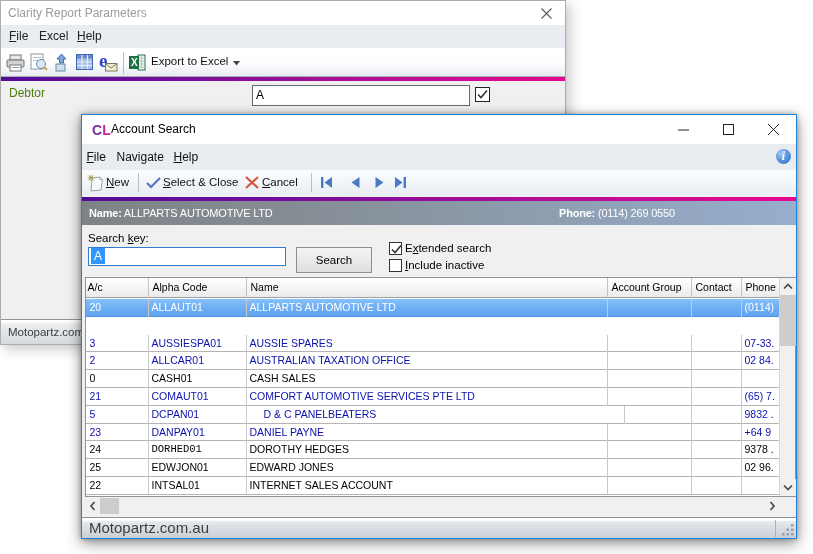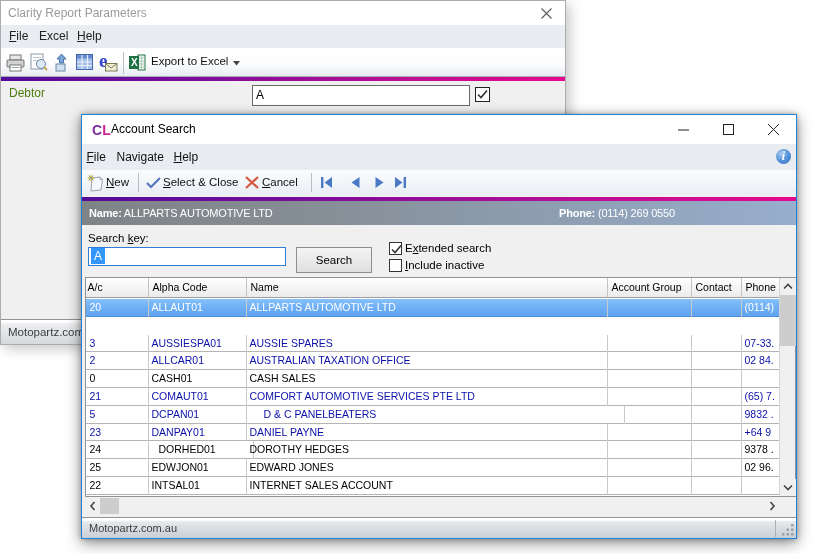--- a/index.html
+++ b/index.html
@@ -89,21 +89,21 @@
   border-left:1px solid #d5d5d5; }
 #vsb .btn { position:absolute; left:0; width:16px; height:17px; background:#f0f0f0;
   text-align:center; color:#555; }
 #vthumb { position:absolute; left:0; top:17px; width:16px; height:51px; background:#cdcdcd; }
 
 #hsb { position:absolute; left:2.5px; top:383px; width:695px; height:16px; background:#f0f0f0; }
 #hsb .btn { position:absolute; top:0; width:16px; height:16px; color:#555; text-align:center; }
 #hthumb { position:absolute; left:15px; top:0; width:19px; height:16px; background:#cdcdcd; }
 #fg-status { position:absolute; left:0; bottom:0; width:100%; height:21px;
   border-top:1px solid #8d949c; background:linear-gradient(#ffffff 0px, #ffffff 2px, #e4e8eb 4px, #c9cfd6 100%);
-  font-size:11px; color:#3c3c3c; line-height:20px; padding-left:7px; }
+  font-size:15px; color:#3c3c3c; line-height:20px; padding-left:7px; }
 #fg-status .vline { position:absolute; right:20px; top:2px; width:1px; height:17px; background:#ffffff;
   border-left:1px solid #aab0b7; }
 </style>
 </head>
 <body>
 
 <div id="bgwin">
   <div id="bg-title">Clarity Report Parameters
     <div id="bg-close"><svg width="11" height="11" viewBox="0 0 11 11" style="margin-top:7px">
       <path d="M0.5 0.5 L10.5 10.5 M10.5 0.5 L0.5 10.5" stroke="#5a5a5a" stroke-width="1.1"></path>
@@ -307,21 +307,21 @@
     <div class="row " style="top:145.60000000000002px">
       <div class="cell num" style="left:0;width:63px;">23</div>
       <div class="cell" style="left:63px;width:98px;">DANPAY01</div>
       <div class="cell" style="left:161px;width:361px;">DANIEL PAYNE</div>
       <div class="cell" style="left:522px;width:84px;"></div>
       <div class="cell" style="left:606px;width:50px;"></div>
       <div class="cell" style="left:656px;width:38px;border-right:none;">+64 9</div>
     </div>
     <div class="row black" style="top:163.4px">
       <div class="cell num" style="left:0;width:63px;">24</div>
-      <div class="cell" style="left:70px;width:98px;">DORHED01</div>
+      <div class="cell" style="left:63px;width:98px;font-family:Liberation Mono, monospace;">DORHED01</div>
       <div class="cell" style="left:161px;width:361px;">DOROTHY HEDGES</div>
       <div class="cell" style="left:522px;width:84px;"></div>
       <div class="cell" style="left:606px;width:50px;"></div>
       <div class="cell" style="left:656px;width:38px;border-right:none;">9378 .</div>
     </div>
     <div class="row black" style="top:181.20000000000002px">
       <div class="cell num" style="left:0;width:63px;">25</div>
       <div class="cell" style="left:63px;width:98px;">EDWJON01</div>
       <div class="cell" style="left:161px;width:361px;">EDWARD JONES</div>
       <div class="cell" style="left:522px;width:84px;"></div>

